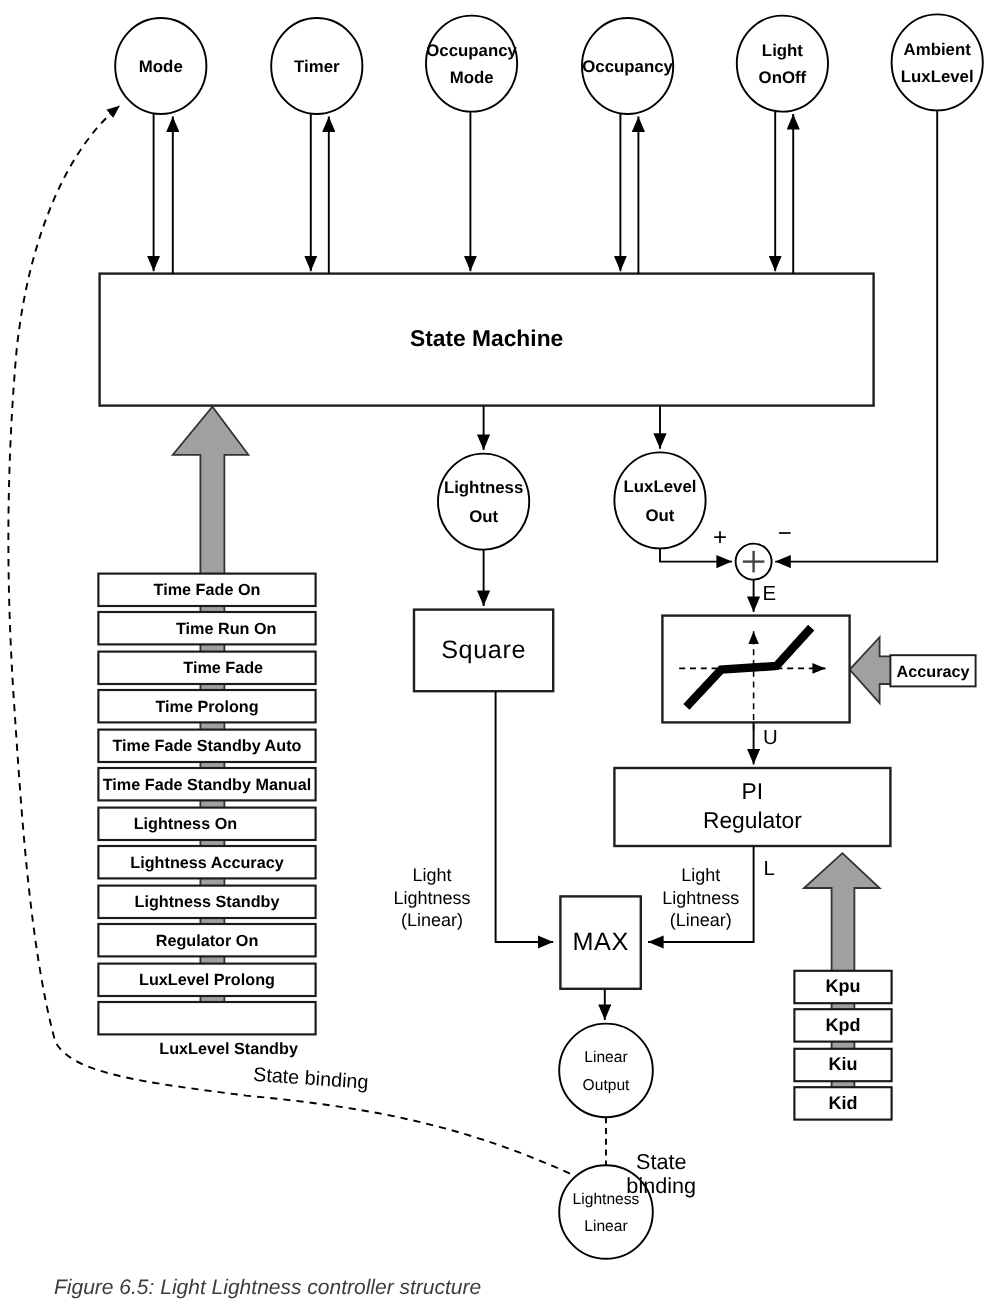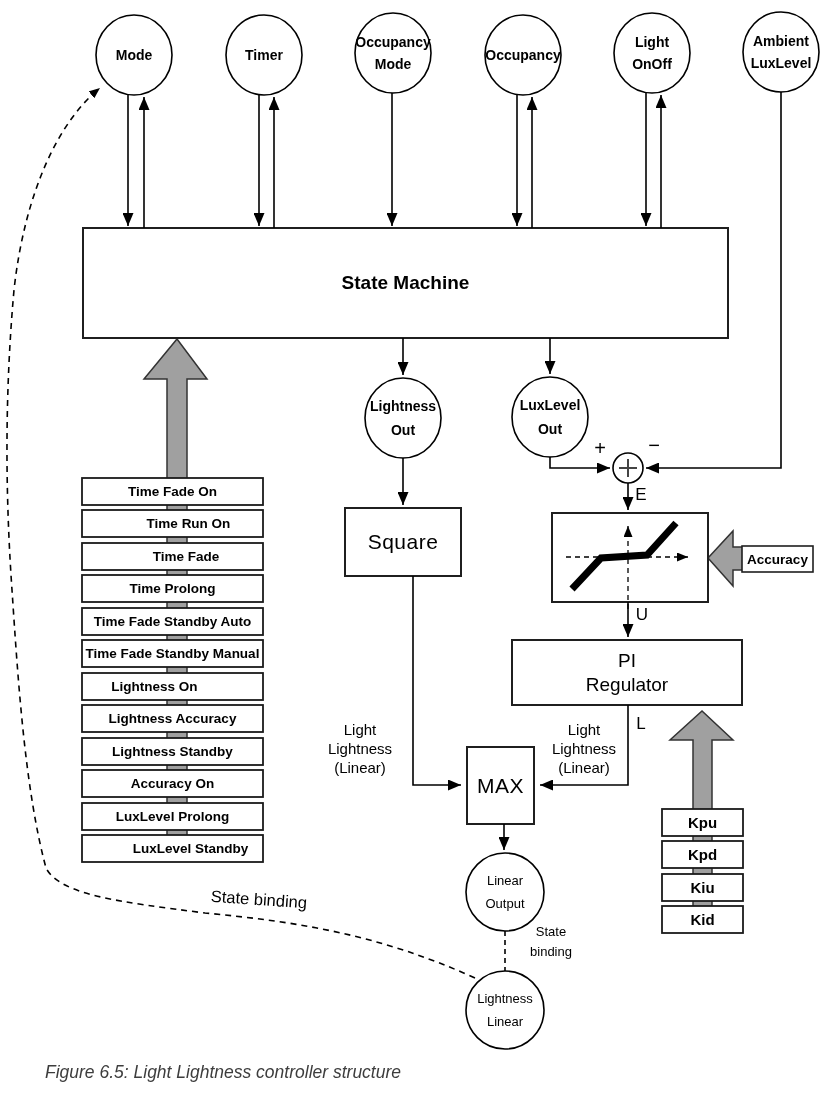--- a/index.html
+++ b/index.html
@@ -14,21 +14,21 @@
   .botcircle-lbl{font-weight:normal;font-size:13px;line-height:23px;}
   .sm-lbl{font-weight:bold;font-size:19px;}
   .state-lbl{font-weight:bold;font-size:13.5px;}
   .k-lbl{font-weight:bold;font-size:15px;}
   .acc-lbl{font-weight:bold;font-size:13.5px;}
   .block-lbl{font-weight:normal;font-size:21px;letter-spacing:0.5px;}
   .pi-lbl{font-weight:normal;font-size:19px;line-height:24px;}
   .ll-lbl{font-weight:normal;font-size:15px;line-height:19px;}
   .sig-lbl{font-weight:normal;font-size:17px;}
   .sign-lbl{font-weight:normal;font-size:20px;}
-  .bind-lbl{font-weight:normal;font-size:13px;line-height:20px;}
+  .bind-lbl{font-weight:normal;font-size:18px;line-height:20px;margin-top:36px;}
   .bind-curve-lbl{font-weight:normal;font-size:16.5px;transform:rotate(4deg);}
   .caption{position:absolute;left:45px;top:1062px;font-style:italic;font-size:17.5px;color:#3d3d3d;}
 </style>
 </head>
 <body>
 
 <div id="stage">
 
   <svg id="diagram-svg" width="830" height="1097" viewBox="0 0 830 1097">
     <defs>
@@ -218,26 +218,26 @@
   <div class="lbl state-lbl" style="left:64px;top:673px;width:181px;height:27px;">
       <span>Lightness On</span>
     </div>
   <div class="lbl state-lbl" style="left:82px;top:705px;width:181px;height:27px;">
       <span>Lightness Accuracy</span>
     </div>
   <div class="lbl state-lbl" style="left:82px;top:738px;width:181px;height:27px;">
       <span>Lightness Standby</span>
     </div>
   <div class="lbl state-lbl" style="left:82px;top:770px;width:181px;height:27px;">
-      <span>Accuracy On</span>
+      <span>Regulator On</span>
     </div>
   <div class="lbl state-lbl" style="left:82px;top:803px;width:181px;height:27px;">
       <span>LuxLevel Prolong</span>
     </div>
-  <div class="lbl state-lbl" style="left:82px;top:835px;width:217px;height:27px;">
+  <div class="lbl state-lbl" style="left:82px;top:860px;width:217px;height:27px;">
       <span>LuxLevel Standby</span>
     </div>
 
   <div class="lbl k-lbl" style="left:662px;top:809px;width:81px;height:27px;">
       <span>Kpu</span>
     </div>
   <div class="lbl k-lbl" style="left:662px;top:841px;width:81px;height:27px;">
       <span>Kpd</span>
     </div>
   <div class="lbl k-lbl" style="left:662px;top:874px;width:81px;height:27px;">

